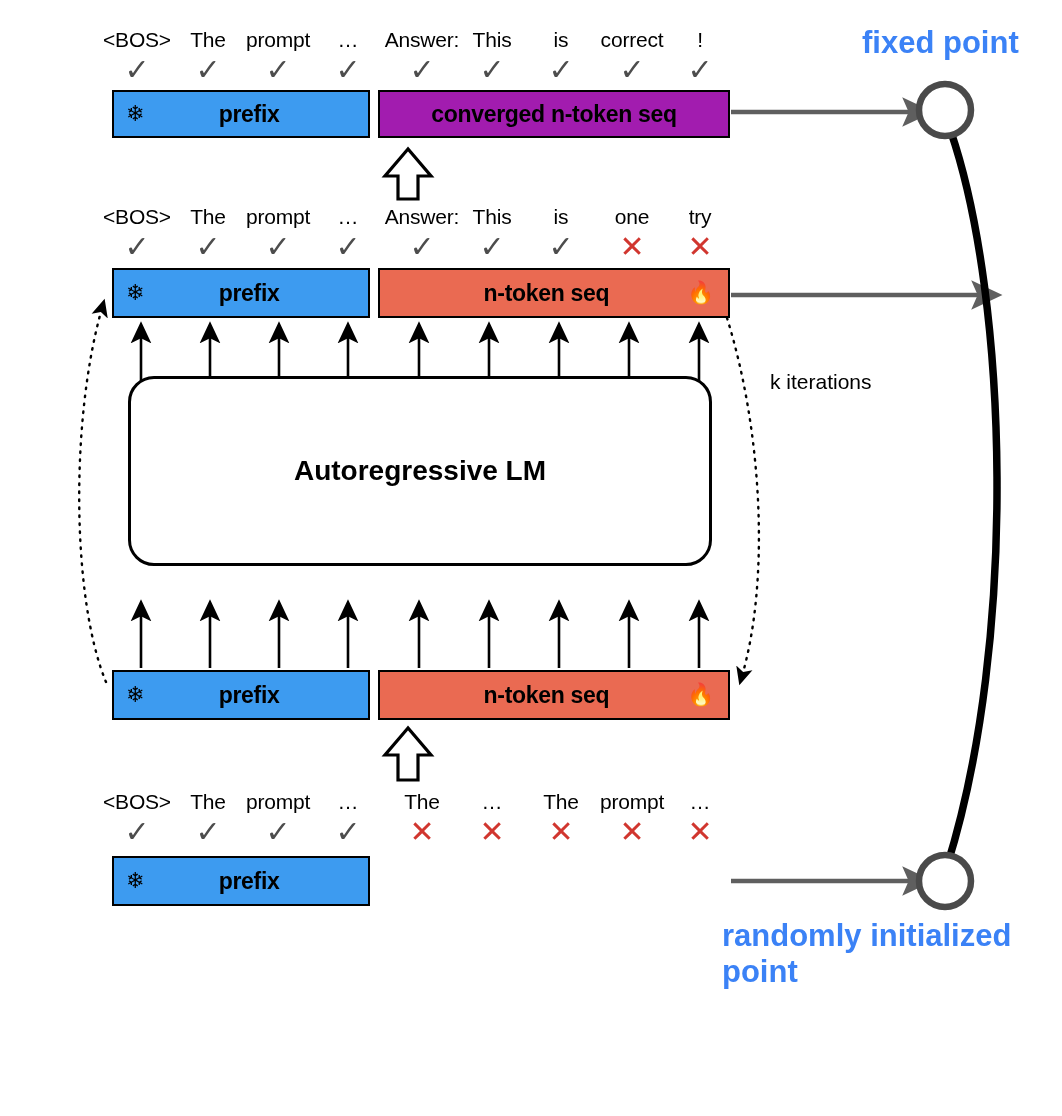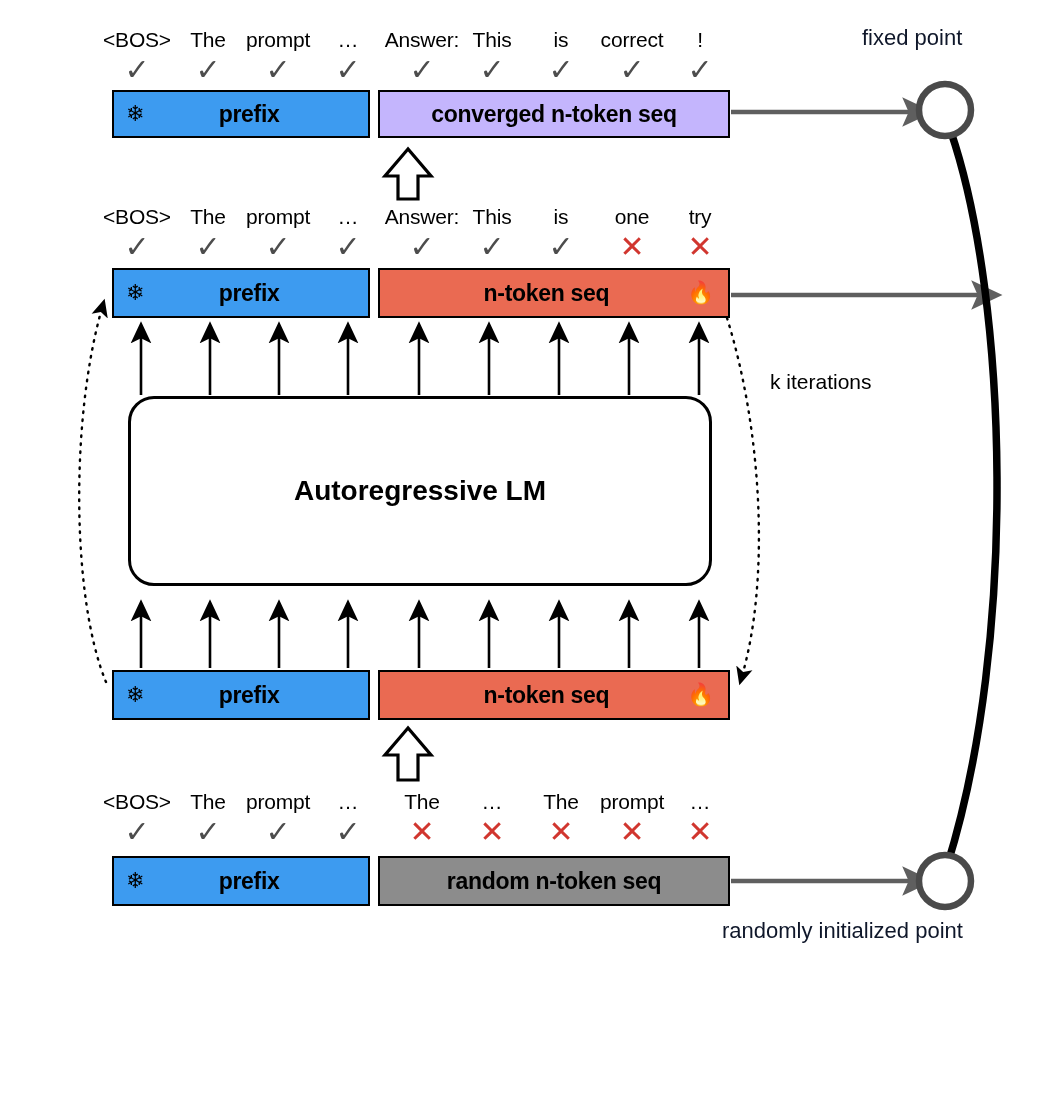--- a/index.html
+++ b/index.html
@@ -79,21 +79,21 @@
   }
   .seqbox .emoji {
     font-family: "DejaVu Sans", sans-serif;
     font-size: 22px;
     line-height: 1;
   }
   .emoji-left { margin-left: 12px; }
   .emoji-right { margin-right: 14px; }
 
   .box-prefix  { background: #3d9bf0; }
-  .box-orange  { background: #c4b5fd; }
+  .box-orange  { background: #a21caf; }
   .box-red     { background: #ea6a52; }
   .box-gray    { background: #8c8c8c; }
 
   
   #lm-box {
     position: absolute;
     box-sizing: border-box;
     border: 3px solid #000;
     border-radius: 26px;
     background: #fff;
@@ -101,23 +101,23 @@
     align-items: center;
     justify-content: center;
     font-weight: bold;
     font-size: 28px;
     color: #000;
   }
 
   
   .side-label {
     position: absolute;
-    font-weight: normal;
-    font-size: 22px;
-    color: #0f172a;
+    font-weight: bold;
+    font-size: 31px;
+    color: #3b82f6;
     line-height: 1.15;
     white-space: pre-line;
   }
   .plain-label {
     position: absolute;
     font-size: 21px;
     color: #000000;
     white-space: nowrap;
   }
 
@@ -251,21 +251,21 @@
   </div>
   <div class="seqbox box-prefix" style="left:112px; top:268px; width:258px; height:50px;">
     <span class="emoji emoji-left">❄</span>
     <span class="bx-label" style="margin-left:-14px;">prefix</span>
   </div>
   <div class="seqbox box-red" style="left:378px; top:268px; width:352px; height:50px;">
     <span class="bx-label" style="margin-left:26px;">n-token seq</span>
     <span class="emoji emoji-right">🔥</span>
   </div>
 
-  <div id="lm-box" style="left:128px; top:396px; width:584px; height:190px;">
+  <div id="lm-box" style="left:128px; top:376px; width:584px; height:190px;">
     <span>Autoregressive LM</span>
   </div>
 
   <div class="seqbox box-prefix" style="left:112px; top:670px; width:258px; height:50px;">
     <span class="emoji emoji-left">❄</span>
     <span class="bx-label" style="margin-left:-14px;">prefix</span>
   </div>
   <div class="seqbox box-red" style="left:378px; top:670px; width:352px; height:50px;">
     <span class="bx-label" style="margin-left:26px;">n-token seq</span>
     <span class="emoji emoji-right">🔥</span>
@@ -290,23 +290,20 @@
     <span class="mark cross" style="left:422px;">✕</span>
     <span class="mark cross" style="left:492px;">✕</span>
     <span class="mark cross" style="left:561px;">✕</span>
     <span class="mark cross" style="left:632px;">✕</span>
     <span class="mark cross" style="left:700px;">✕</span>
   </div>
   <div class="seqbox box-prefix" style="left:112px; top:856px; width:258px; height:50px;">
     <span class="emoji emoji-left">❄</span>
     <span class="bx-label" style="margin-left:-14px;">prefix</span>
   </div>
-  <div class="seqbox box-gray" style="left:378px; top:856px; width:352px; height:50px;">
-    <span class="bx-label">random n-token seq</span>
-  </div>
 
   <div class="side-label" style="left:862px; top:25px;">fixed point</div>
 
 
   <div class="side-label" style="left:722px; top:918px;">randomly initialized point</div>
 
   <div class="plain-label" style="left:770px; top:370px;">k iterations</div>
 
 
 </div>

